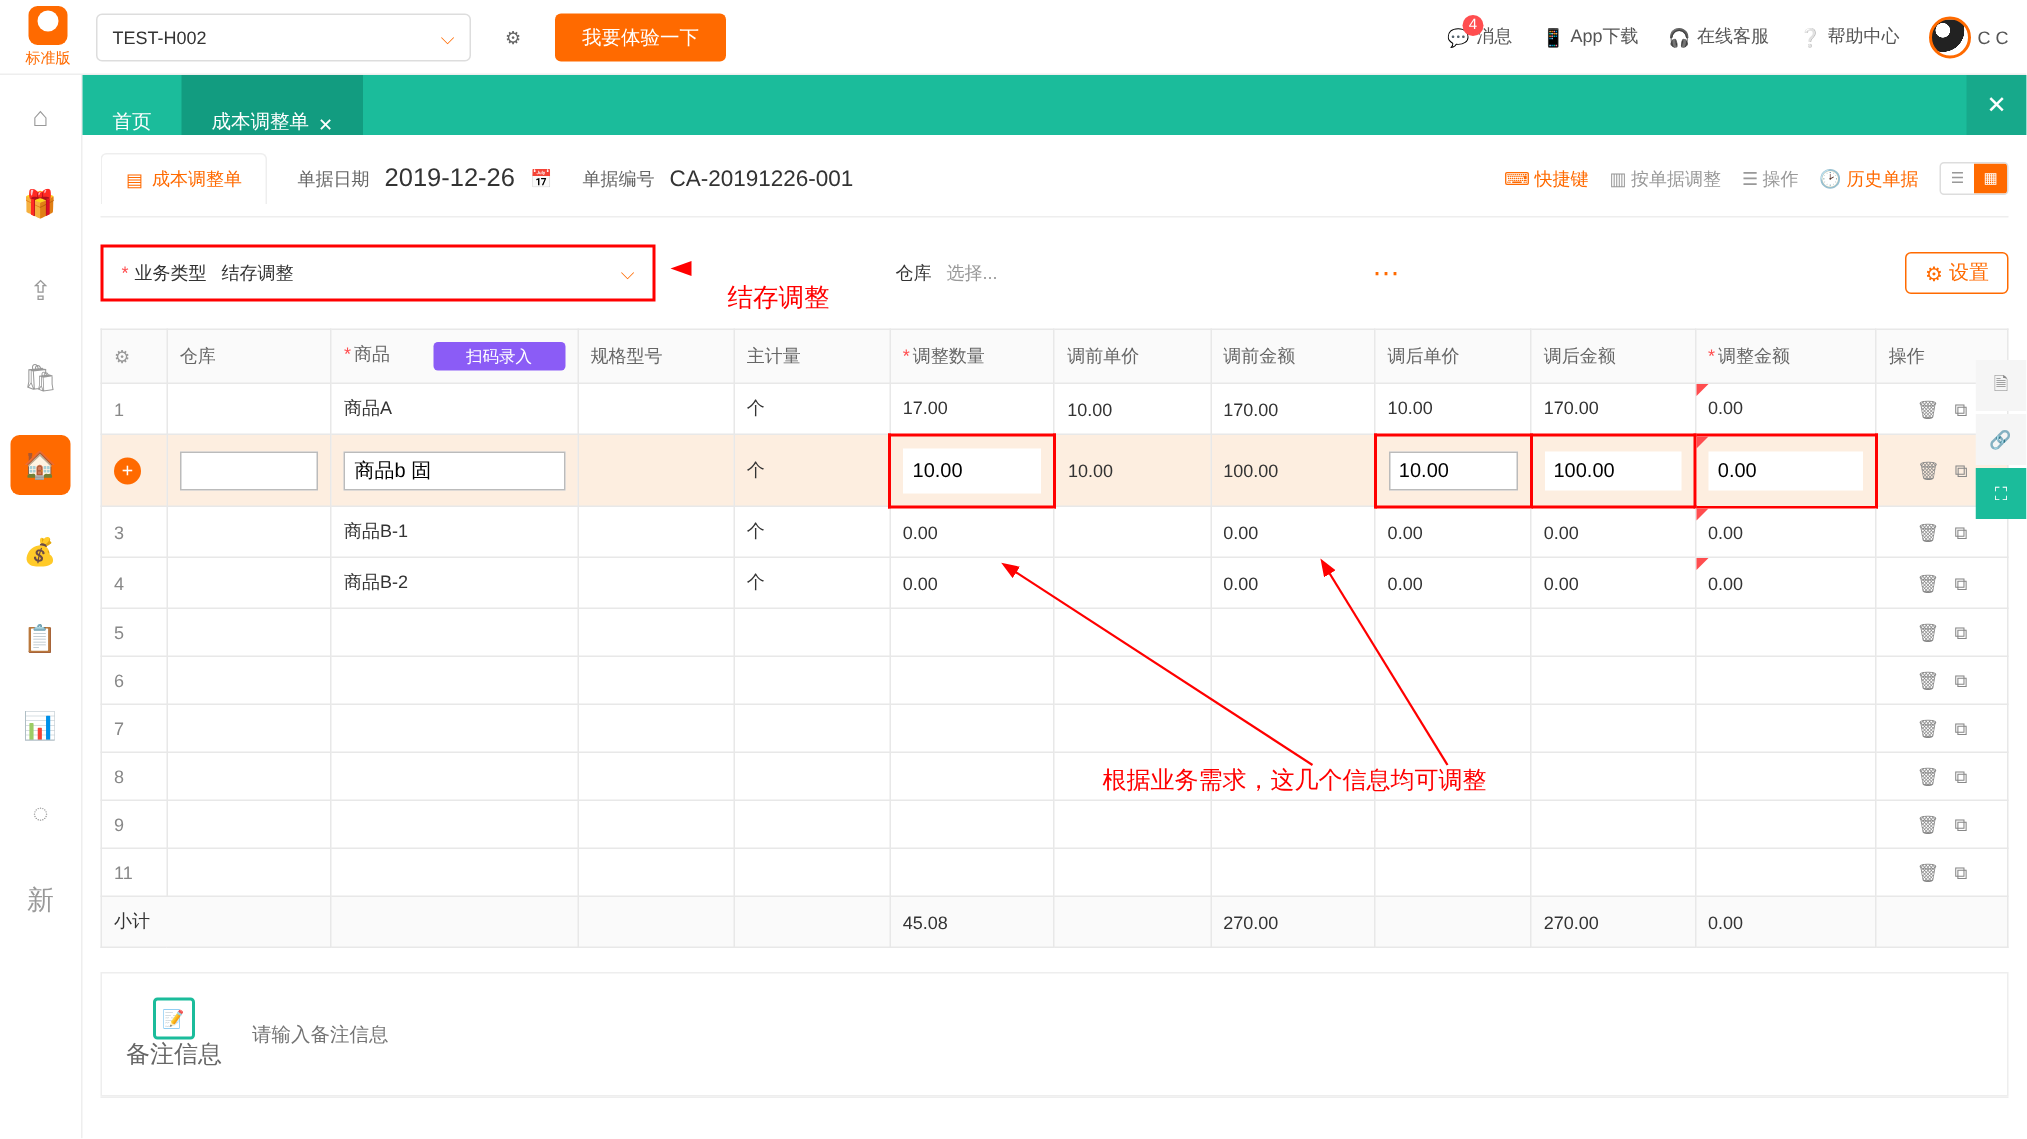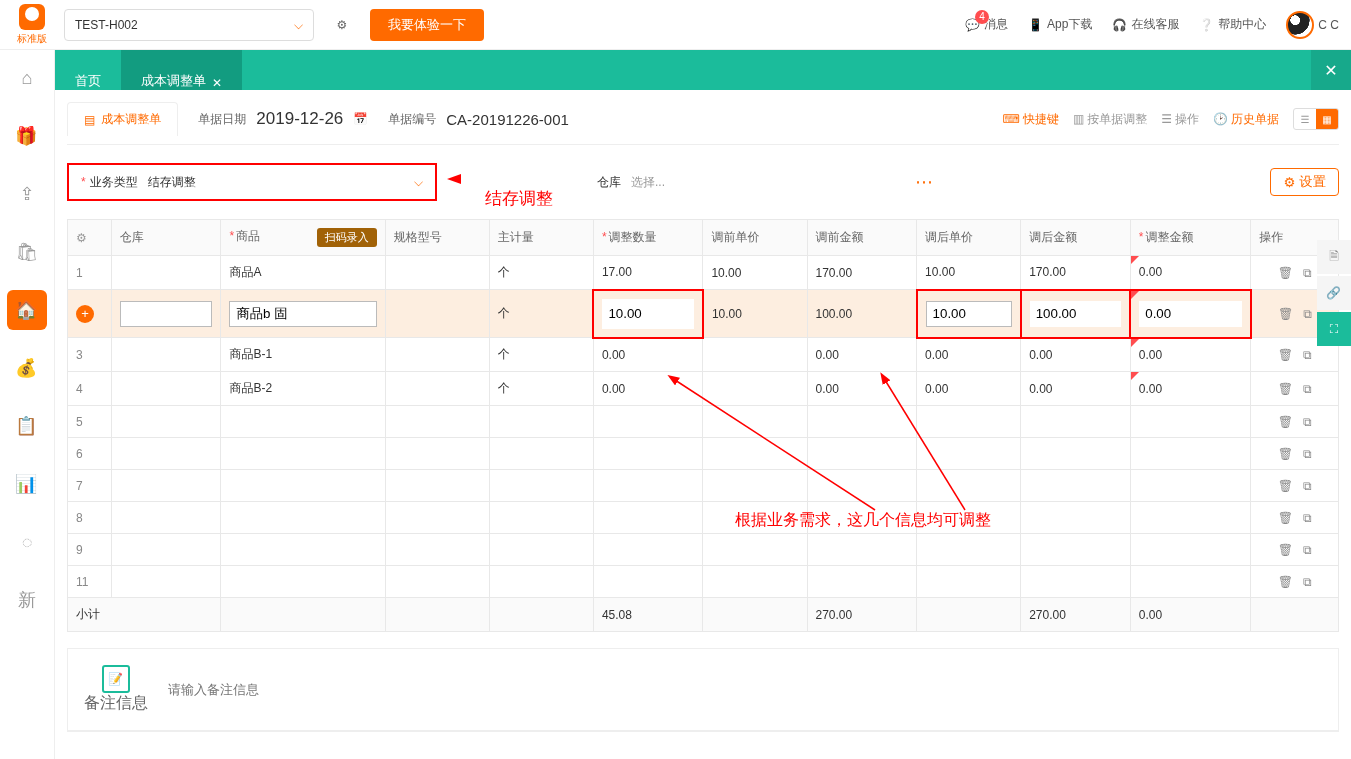--- a/index.html
+++ b/index.html
@@ -43,21 +43,21 @@
     .req-star{color:#ff4d4f;margin-right:4px;}
     .warehouse-sel{display:flex;align-items:center;gap:10px;color:#999;margin-left:120px;}
     .more-dots{color:#ff6a00;font-size:18px;margin-left:210px;cursor:pointer;}
     .settings-btn{margin-left:auto;border:1px solid #ff6a00;color:#ff6a00;height:28px;padding:0 12px;border-radius:4px;background:#fff;cursor:pointer;display:flex;align-items:center;gap:4px;}
     .anno-text{position:absolute;color:#ff0000;font-size:17px;}
     .arrow-right{border-top:5px solid transparent;border-bottom:5px solid transparent;border-left:14px solid #ff0000;}
     .table{border:1px solid #e8e8e8;width:100%;border-collapse:collapse;}
     .table th,.table td{border:1px solid #e8e8e8;padding:8px;font-size:12px;text-align:left;height:32px;}
     .table th{background:#fafafa;font-weight:normal;color:#666;}
     .th-required::before{content:"*";color:#ff4d4f;margin-right:2px;}
-    .scan-btn{float:right;background:#a16207;color:#fff;padding:2px 8px;border-radius:3px;font-size:11px;}
+    .scan-btn{float:right;background:#8b5cf6;color:#fff;padding:2px 22px;border-radius:3px;font-size:11px;}
     .row-active td{background:#fdeee0;}
     .row-num{text-align:center;color:#888;}
     .add-circle{width:18px;height:18px;background:#ff6a00;color:#fff;border-radius:50%;display:inline-flex;align-items:center;justify-content:center;font-size:13px;}
     .cell-input{border:1px solid #bbb;height:26px;padding:0 6px;width:100%;}
     .red-box{border:2px solid #ff0000!important;padding:0;}
     .op-icons{display:flex;gap:10px;justify-content:center;color:#888;}
     .subtotal td{background:#fafafa;font-weight:500;}
     .remarks{display:flex;align-items:center;gap:20px;padding:16px;margin-top:16px;border:1px solid #eee;}
     .remarks-label{display:flex;flex-direction:column;align-items:center;color:#1bbc9b;}
     .remarks-icon{width:28px;height:28px;border:2px solid #1bbc9b;border-radius:3px;display:flex;align-items:center;justify-content:center;}

